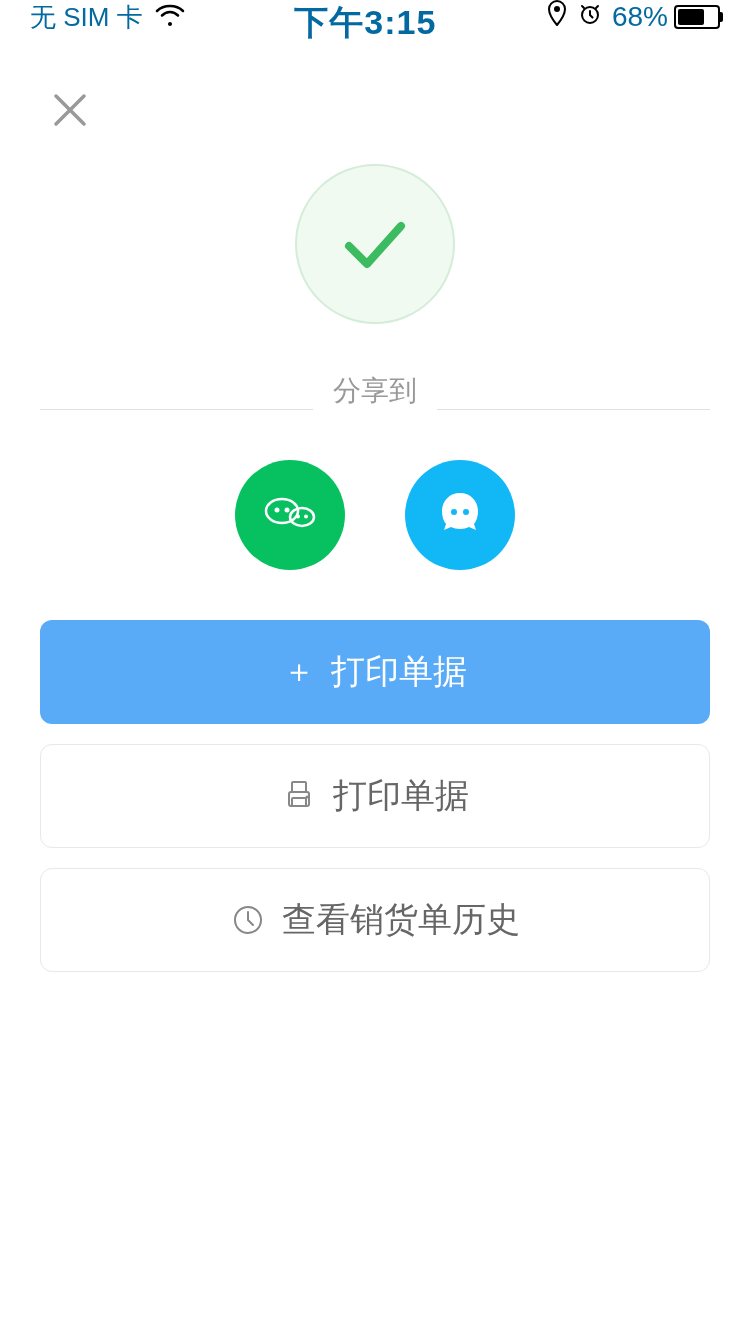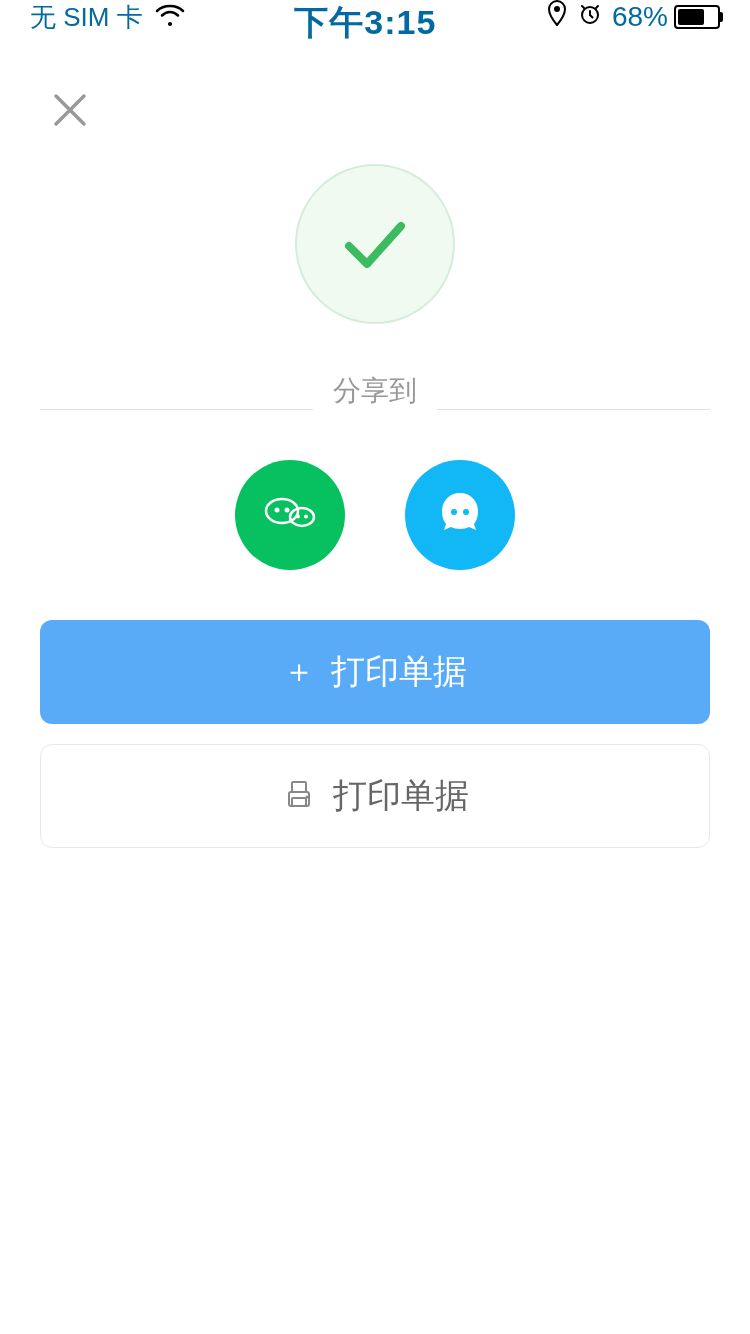--- a/index.html
+++ b/index.html
@@ -325,15 +325,24 @@
         <svg width="36" height="36" viewBox="0 0 36 36" fill="none" xmlns="http://www.w3.org/2000/svg">
           <rect x="8" y="14" width="20" height="14" rx="2" stroke="#888" stroke-width="2" fill="none"></rect>
           <rect x="11" y="4" width="14" height="10" rx="1" stroke="#888" stroke-width="2" fill="none"></rect>
           <rect x="11" y="20" width="14" height="8" rx="1" stroke="#888" stroke-width="2" fill="none"></rect>
           <circle cx="26" cy="19" r="1.5" fill="#888"></circle>
         </svg>
       </span>
       <span>打印单据</span>
     </button>
 
+    <button class="action-btn secondary-btn">
+      <span class="btn-icon">
+        <svg width="36" height="36" viewBox="0 0 36 36" fill="none" xmlns="http://www.w3.org/2000/svg">
+          <circle cx="18" cy="18" r="13" stroke="#888" stroke-width="2" fill="none"></circle>
+          <path d="M18 10v8l5 5" stroke="#888" stroke-width="2" stroke-linecap="round" stroke-linejoin="round"></path>
+        </svg>
+      </span>
+      <span>查看销货单历史</span>
+    </button>
 
   </div>
 </div>
 
 </body></html>

